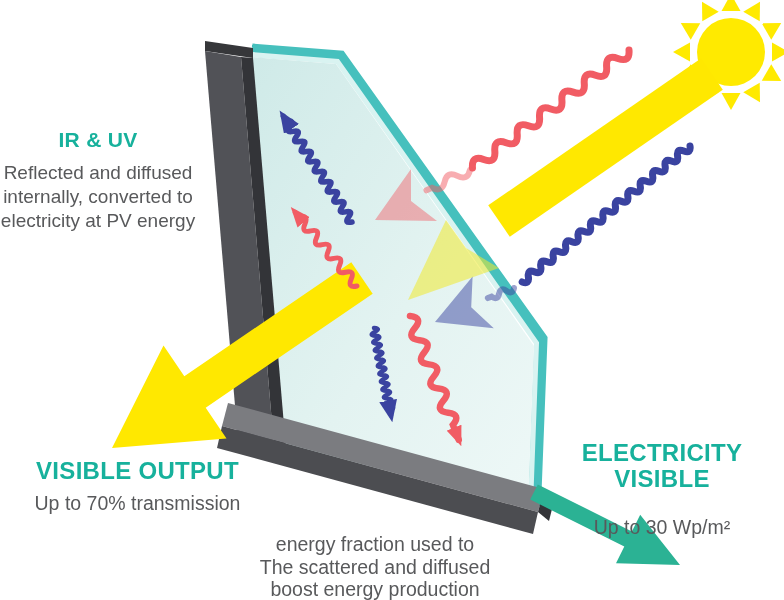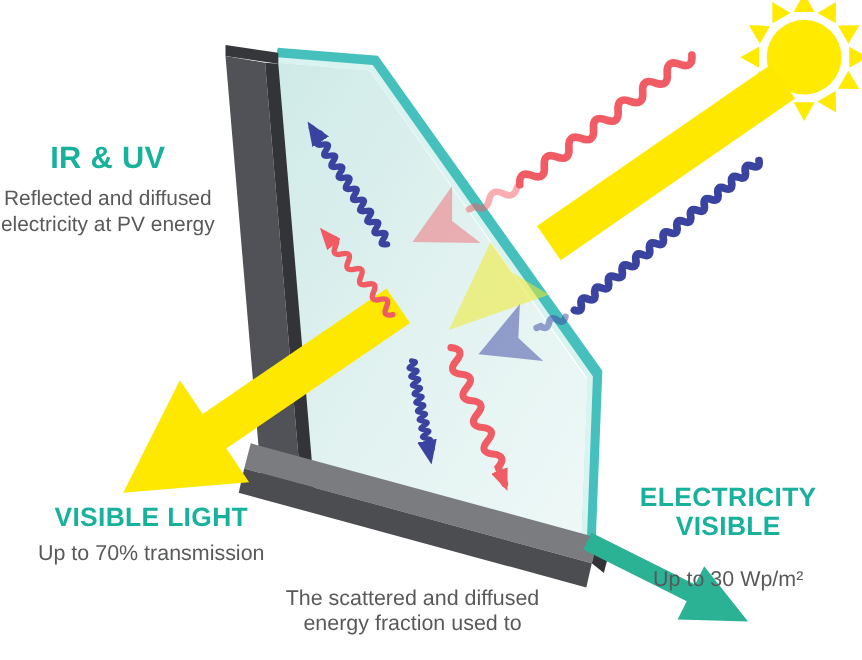--- a/index.html
+++ b/index.html
@@ -4,21 +4,21 @@
 <style>
   html,body{margin:0;padding:0;background:#ffffff;}
   #stage{position:relative;width:784px;height:600px;overflow:hidden;
          font-family:"Liberation Sans", sans-serif;background:#ffffff;}
   #diagram{position:absolute;left:0;top:0;}
   .label{position:absolute;text-align:center;color:#58595b;}
   .label h2{margin:0 0 9px 0;color:#17b19c;font-weight:bold;letter-spacing:.3px;}
   .lines div{white-space:nowrap;}
   
   #ir-uv{left:0;top:128;width:196px;left:0px;top:128px;}
-  #ir-uv h2{font-size:28px;}
+  #ir-uv h2{font-size:21px;}
   #ir-uv .lines{font-size:19px;line-height:24px;}
   
   #visible{left:30px;top:457px;width:215px;}
   #visible h2{font-size:24px;margin-bottom:7px;}
   #visible .sub{font-size:19.5px;}
   
   #electric{left:572px;top:440px;width:180px;}
   #electric h2{font-size:24px;line-height:26px;margin-bottom:24px;}
   #electric .sub{font-size:19.5px;margin-top:16px;}
   
@@ -103,35 +103,37 @@
     <path stroke="#3a43a0" fill="none" stroke-width="4.5" stroke-linecap="round" marker-end="url(#mh-blue)" transform="translate(374,328) rotate(79)" d="M0,0 q2,-7 4,0 t4,0 t4,0 t4,0 t4,0 t4,0 t4,0 t4,0 t4,0 t4,0 t4,0 t4,0 t4,0 t4,0 t4,0 t4,0 t4,0 t4,0 t4,0 t4,0 t4,0 l5,0"></path>
     <path stroke="#f15c64" fill="none" stroke-width="6.5" stroke-linecap="round" marker-end="url(#mh-red)" transform="translate(410,316) rotate(68.5)" d="M0,0 q6.5,-12 13,0 t13,0 t13,0 t13,0 t13,0 t13,0 t13,0 t13,0 t13,0 l16,0"></path>
 
     <path d="M537.8,484.4 L631.9,531.4 L640.2,514.8 L680,565 L616,563.2 L624.3,546.6 L530.2,499.6 Z" fill="#2bb294"></path>
   </svg>
 
   <div class="label" id="ir-uv">
     <h2>IR &amp; UV</h2>
     <div class="lines">
       <div>Reflected and diffused</div>
+      <div>internally, converted to</div>
       <div>electricity at PV energy</div>
     </div>
   </div>
 
   <div class="label" id="visible">
-    <h2>VISIBLE LIGHT</h2>
+    <h2>VISIBLE OUTPUT</h2>
     <div class="sub">Up to 70% transmission</div>
   </div>
 
   <div class="label" id="electric">
     <h2>
       <div>ELECTRICITY</div>
       <div>VISIBLE</div>
     </h2>
     <div class="sub">Up to 30 Wp/m²</div>
   </div>
 
   <div class="label lines" id="note">
+    <div>energy fraction used to</div>
     <div>The scattered and diffused</div>
-    <div>energy fraction used to</div>
+    <div>boost energy production</div>
   </div>
 
 </div>
 
 </body></html>

